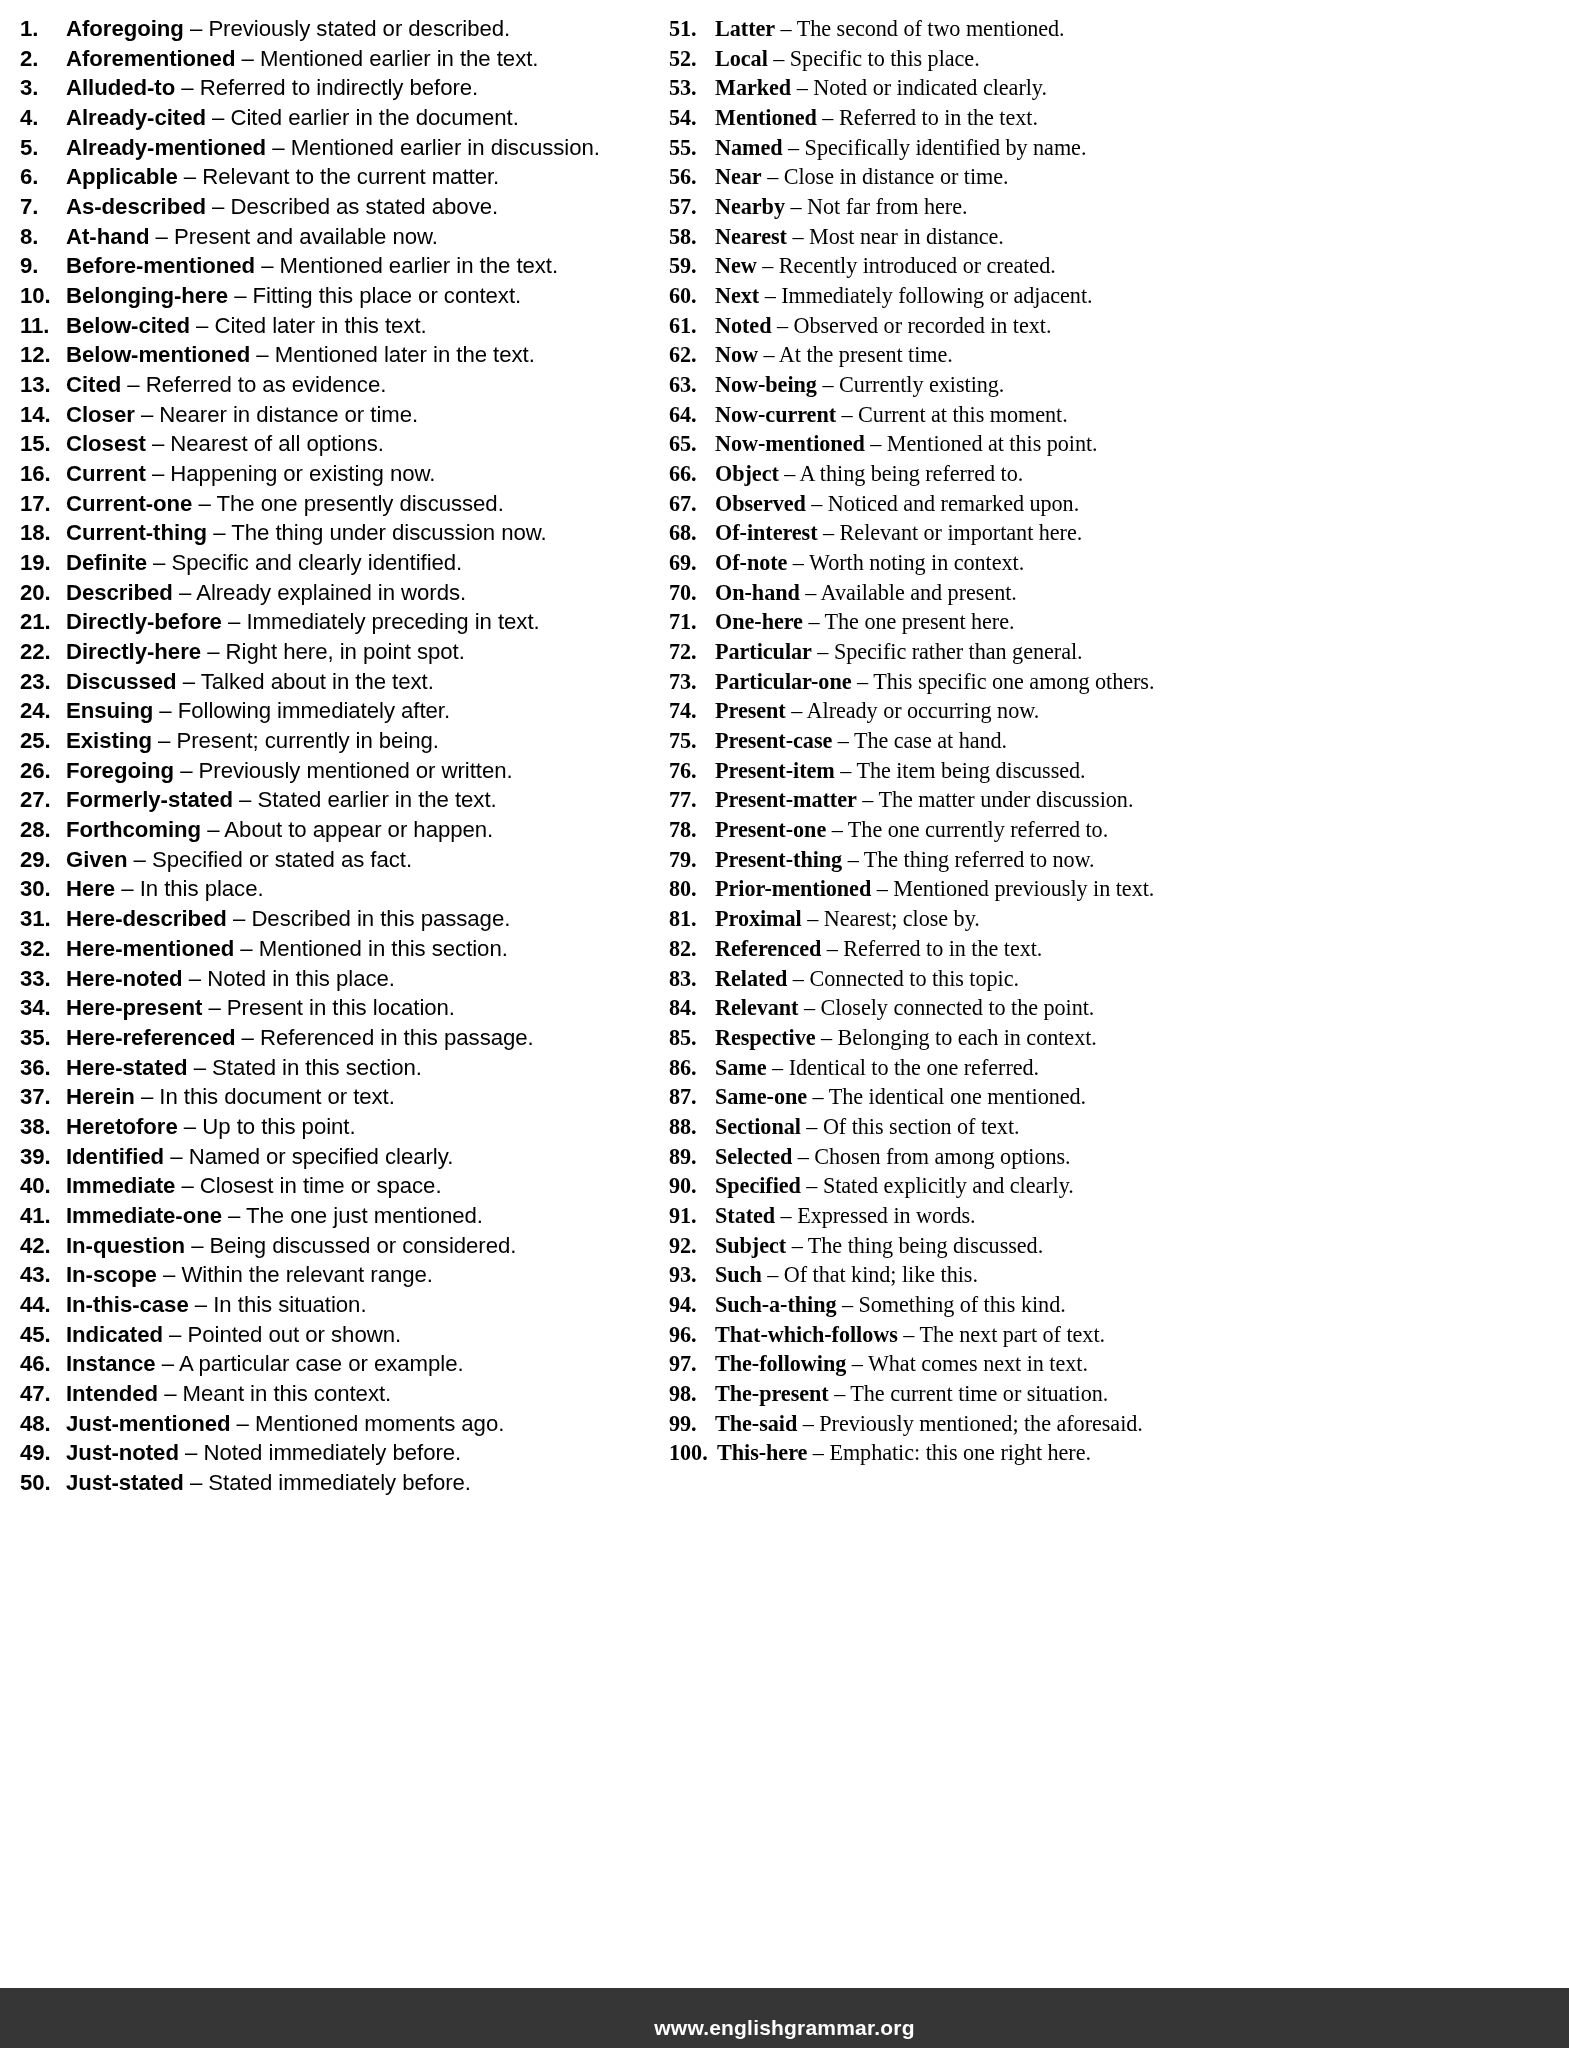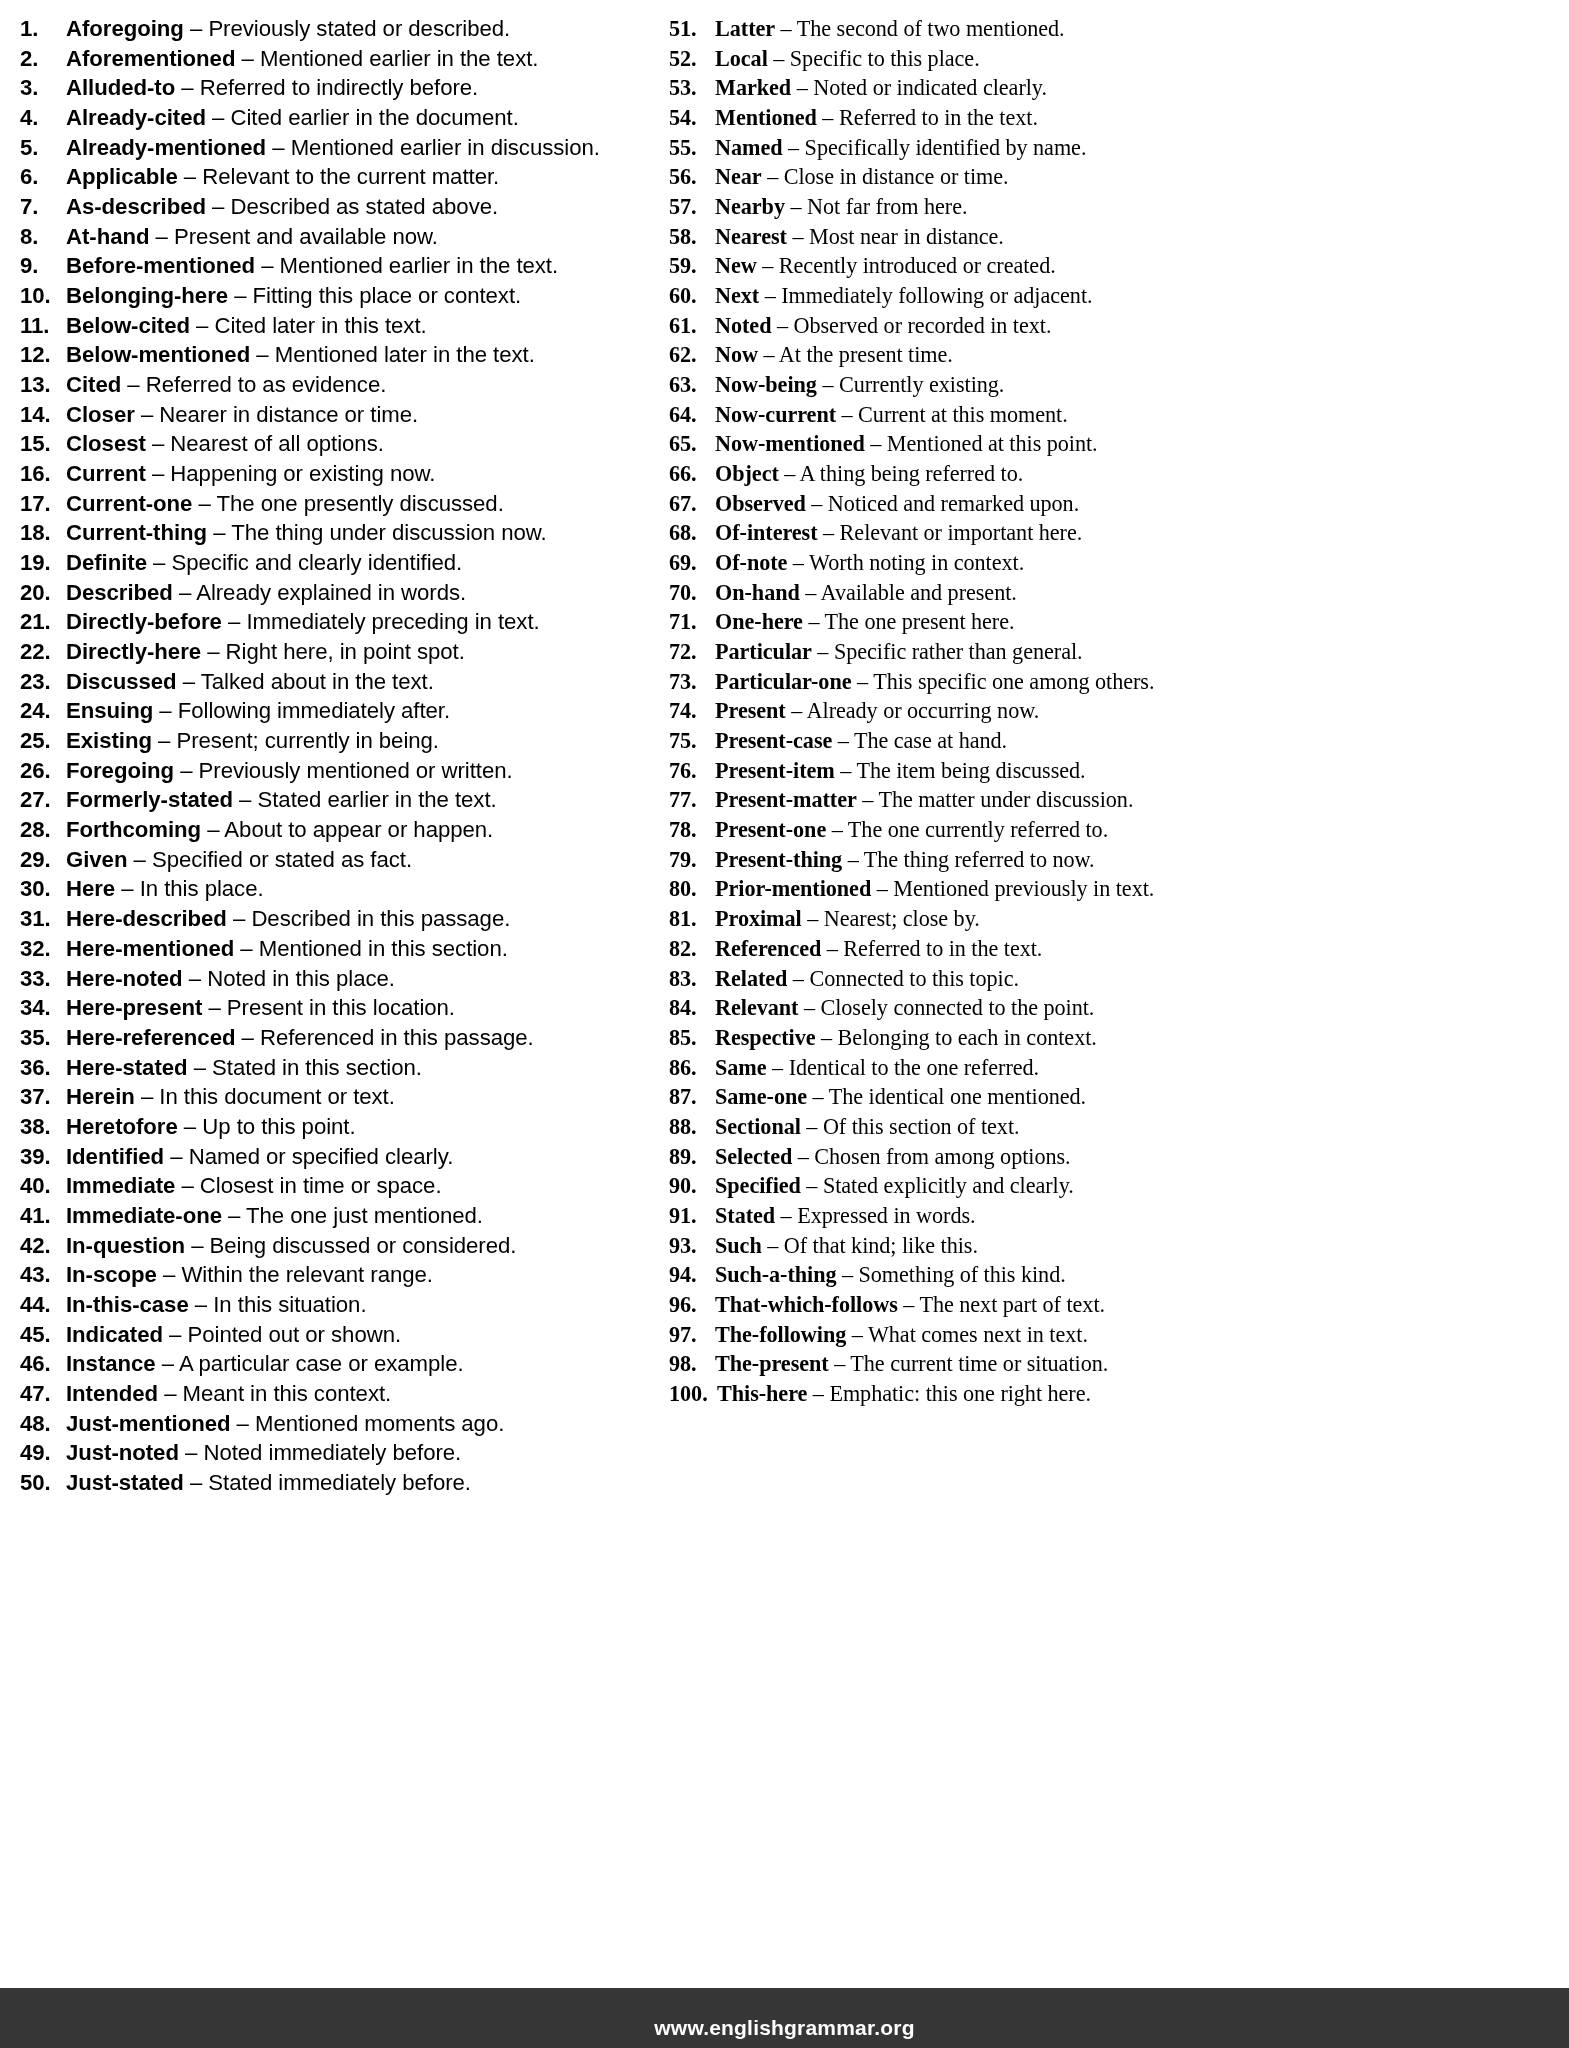--- a/index.html
+++ b/index.html
@@ -481,38 +481,46 @@
           </li>
           <li class="term-row">
             <span class="num">90.</span>
             <span class="body-text"><span class="term">Specified</span> <span class="dash" style="white-space: pre;">–</span> <span class="def">Stated explicitly and clearly.</span></span>
           </li>
           <li class="term-row">
             <span class="num">91.</span>
             <span class="body-text"><span class="term">Stated</span> <span class="dash" style="white-space: pre;">–</span> <span class="def">Expressed in words.</span></span>
           </li>
           <li class="term-row">
+            <span class="num">92.</span>
+            <span class="body-text"><span class="term">Subject</span> <span class="dash" style="white-space: pre;">–</span> <span class="def">The thing being discussed.</span></span>
+          </li>
+          <li class="term-row">
             <span class="num">93.</span>
             <span class="body-text"><span class="term">Such</span> <span class="dash" style="white-space: pre;">–</span> <span class="def">Of that kind; like this.</span></span>
           </li>
           <li class="term-row">
             <span class="num">94.</span>
             <span class="body-text"><span class="term">Such-a-thing</span> <span class="dash" style="white-space: pre;">–</span> <span class="def">Something of this kind.</span></span>
           </li>
           <li class="term-row">
             <span class="num">96.</span>
             <span class="body-text"><span class="term">That-which-follows</span> <span class="dash" style="white-space: pre;">–</span> <span class="def">The next part of text.</span></span>
           </li>
           <li class="term-row">
             <span class="num">97.</span>
             <span class="body-text"><span class="term">The-following</span> <span class="dash" style="white-space: pre;">–</span> <span class="def">What comes next in text.</span></span>
           </li>
           <li class="term-row">
             <span class="num">98.</span>
             <span class="body-text"><span class="term">The-present</span> <span class="dash" style="white-space: pre;">–</span> <span class="def">The current time or situation.</span></span>
+          </li>
+          <li class="term-row">
+            <span class="num">99.</span>
+            <span class="body-text"><span class="term">The-said</span> <span class="dash" style="white-space: pre;">–</span> <span class="def">Previously mentioned; the aforesaid.</span></span>
           </li>
           <li class="term-row wide-num">
             <span class="num">100.</span>
             <span class="body-text"><span class="term">This-here</span> <span class="dash" style="white-space: pre;">–</span> <span class="def">Emphatic: this one right here.</span></span>
           </li>
         </ol>
     </div>
 
   </div>
 

